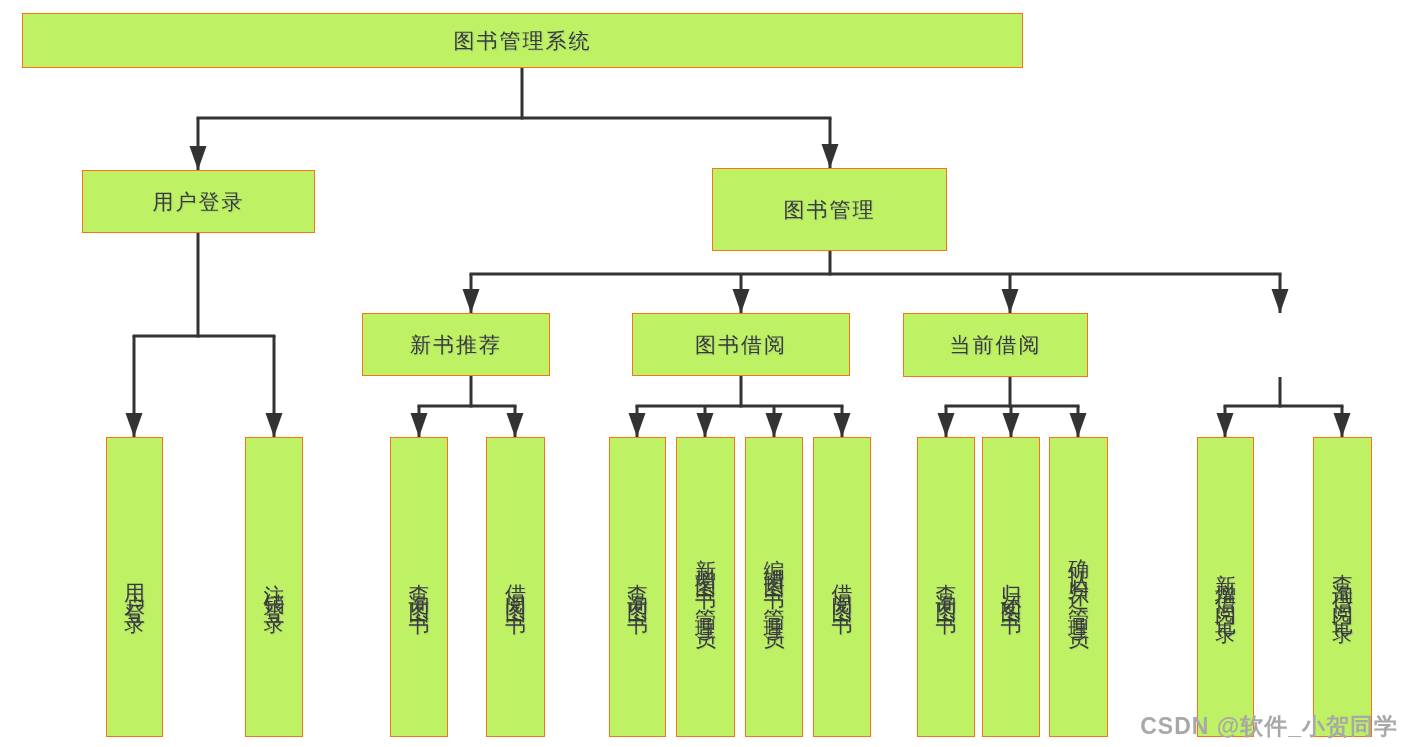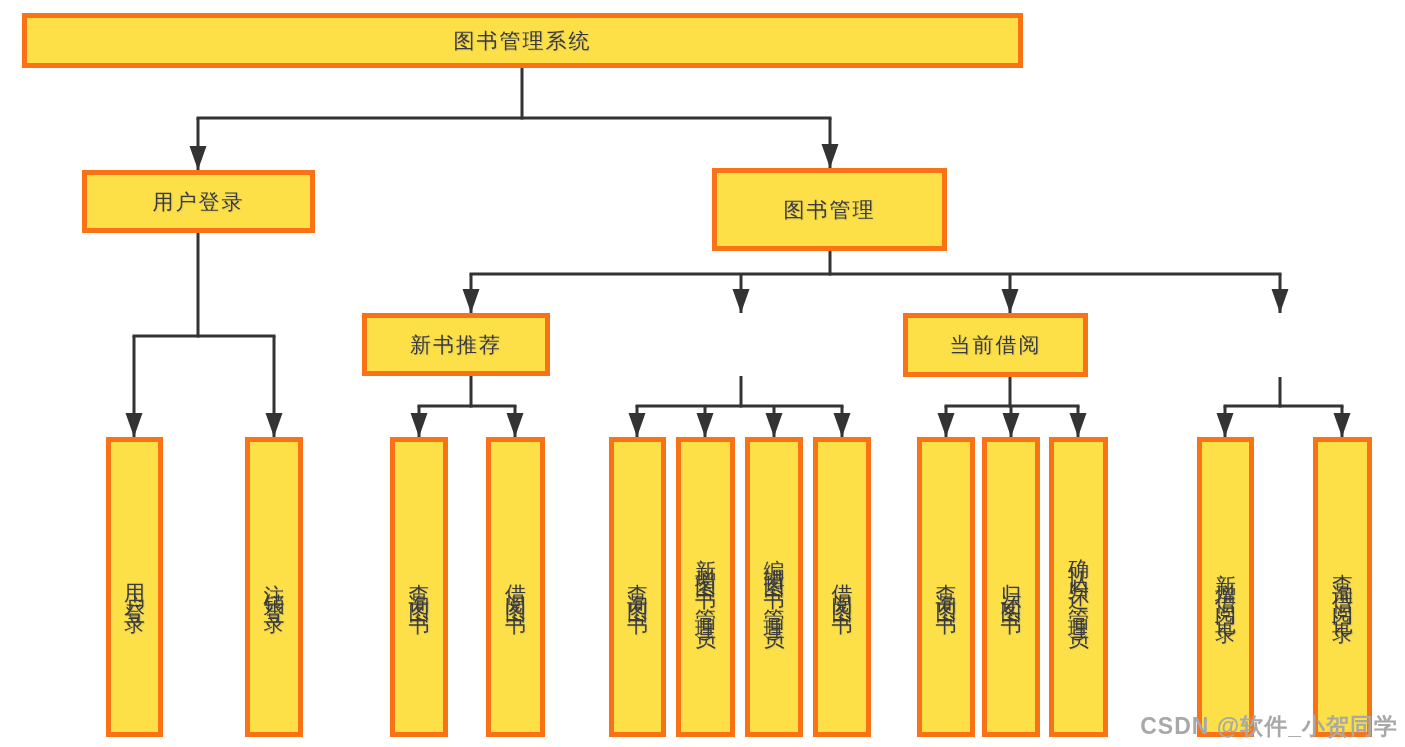--- a/index.html
+++ b/index.html
@@ -7,22 +7,22 @@
     position:relative;
     width:1405px;height:747px;
     background:#ffffff;
     overflow:hidden;
     font-family:"Liberation Sans","DejaVu Sans",sans-serif;
   }
   svg.wires{position:absolute;left:0;top:0;z-index:0;}
   .node{
     position:absolute;
     box-sizing:border-box;
-    background:#fde047;
-    border:5px solid #f97316;
+    background:#bef264;
+    border:1px solid #f97316;
     display:flex;align-items:center;justify-content:center;
     color:#3a3a3a;
     z-index:1;
     text-shadow:1px 1px 1px rgba(100,120,190,0.22);
   }
   .h{font-size:21px;letter-spacing:2px;white-space:nowrap;}
   .v{writing-mode:vertical-rl;font-size:21px;letter-spacing:10px;}
   .watermark{
     position:absolute;right:7px;top:711px;z-index:2;
     font-size:23px;color:#a8a8a8;letter-spacing:1px;white-space:nowrap;font-weight:bold;
@@ -82,20 +82,21 @@
       <line x1="1342" y1="406" x2="1342" y2="437" marker-end="url(#arw)"></line>
     </g>
   </svg>
 
   <div class="node h" style="left:22px;top:13px;width:1001px;height:55px;">图书管理系统</div>
 
   <div class="node h" style="left:82px;top:170px;width:233px;height:63px;">用户登录</div>
   <div class="node h" style="left:712px;top:168px;width:235px;height:83px;">图书管理</div>
 
   <div class="node h" style="left:362px;top:313px;width:188px;height:63px;">新书推荐</div>
+  <div class="node h" style="left:632px;top:313px;width:218px;height:63px;">图书借阅</div>
   <div class="node h" style="left:903px;top:313px;width:185px;height:64px;">当前借阅</div>
 
   <div class="node v" style="left:106px;top:437px;width:57px;height:300px;">用户登录</div>
   <div class="node v" style="left:245px;top:437px;width:58px;height:300px;">注销登录</div>
 
   <div class="node v" style="left:390px;top:437px;width:58px;height:300px;">查询图书</div>
   <div class="node v" style="left:486px;top:437px;width:59px;height:300px;">借阅图书</div>
 
   <div class="node v" style="left:609px;top:437px;width:57px;height:300px;">查询图书</div>
   <div class="node v" style="left:676px;top:437px;width:59px;height:300px;">新增图书（管理员）</div>

